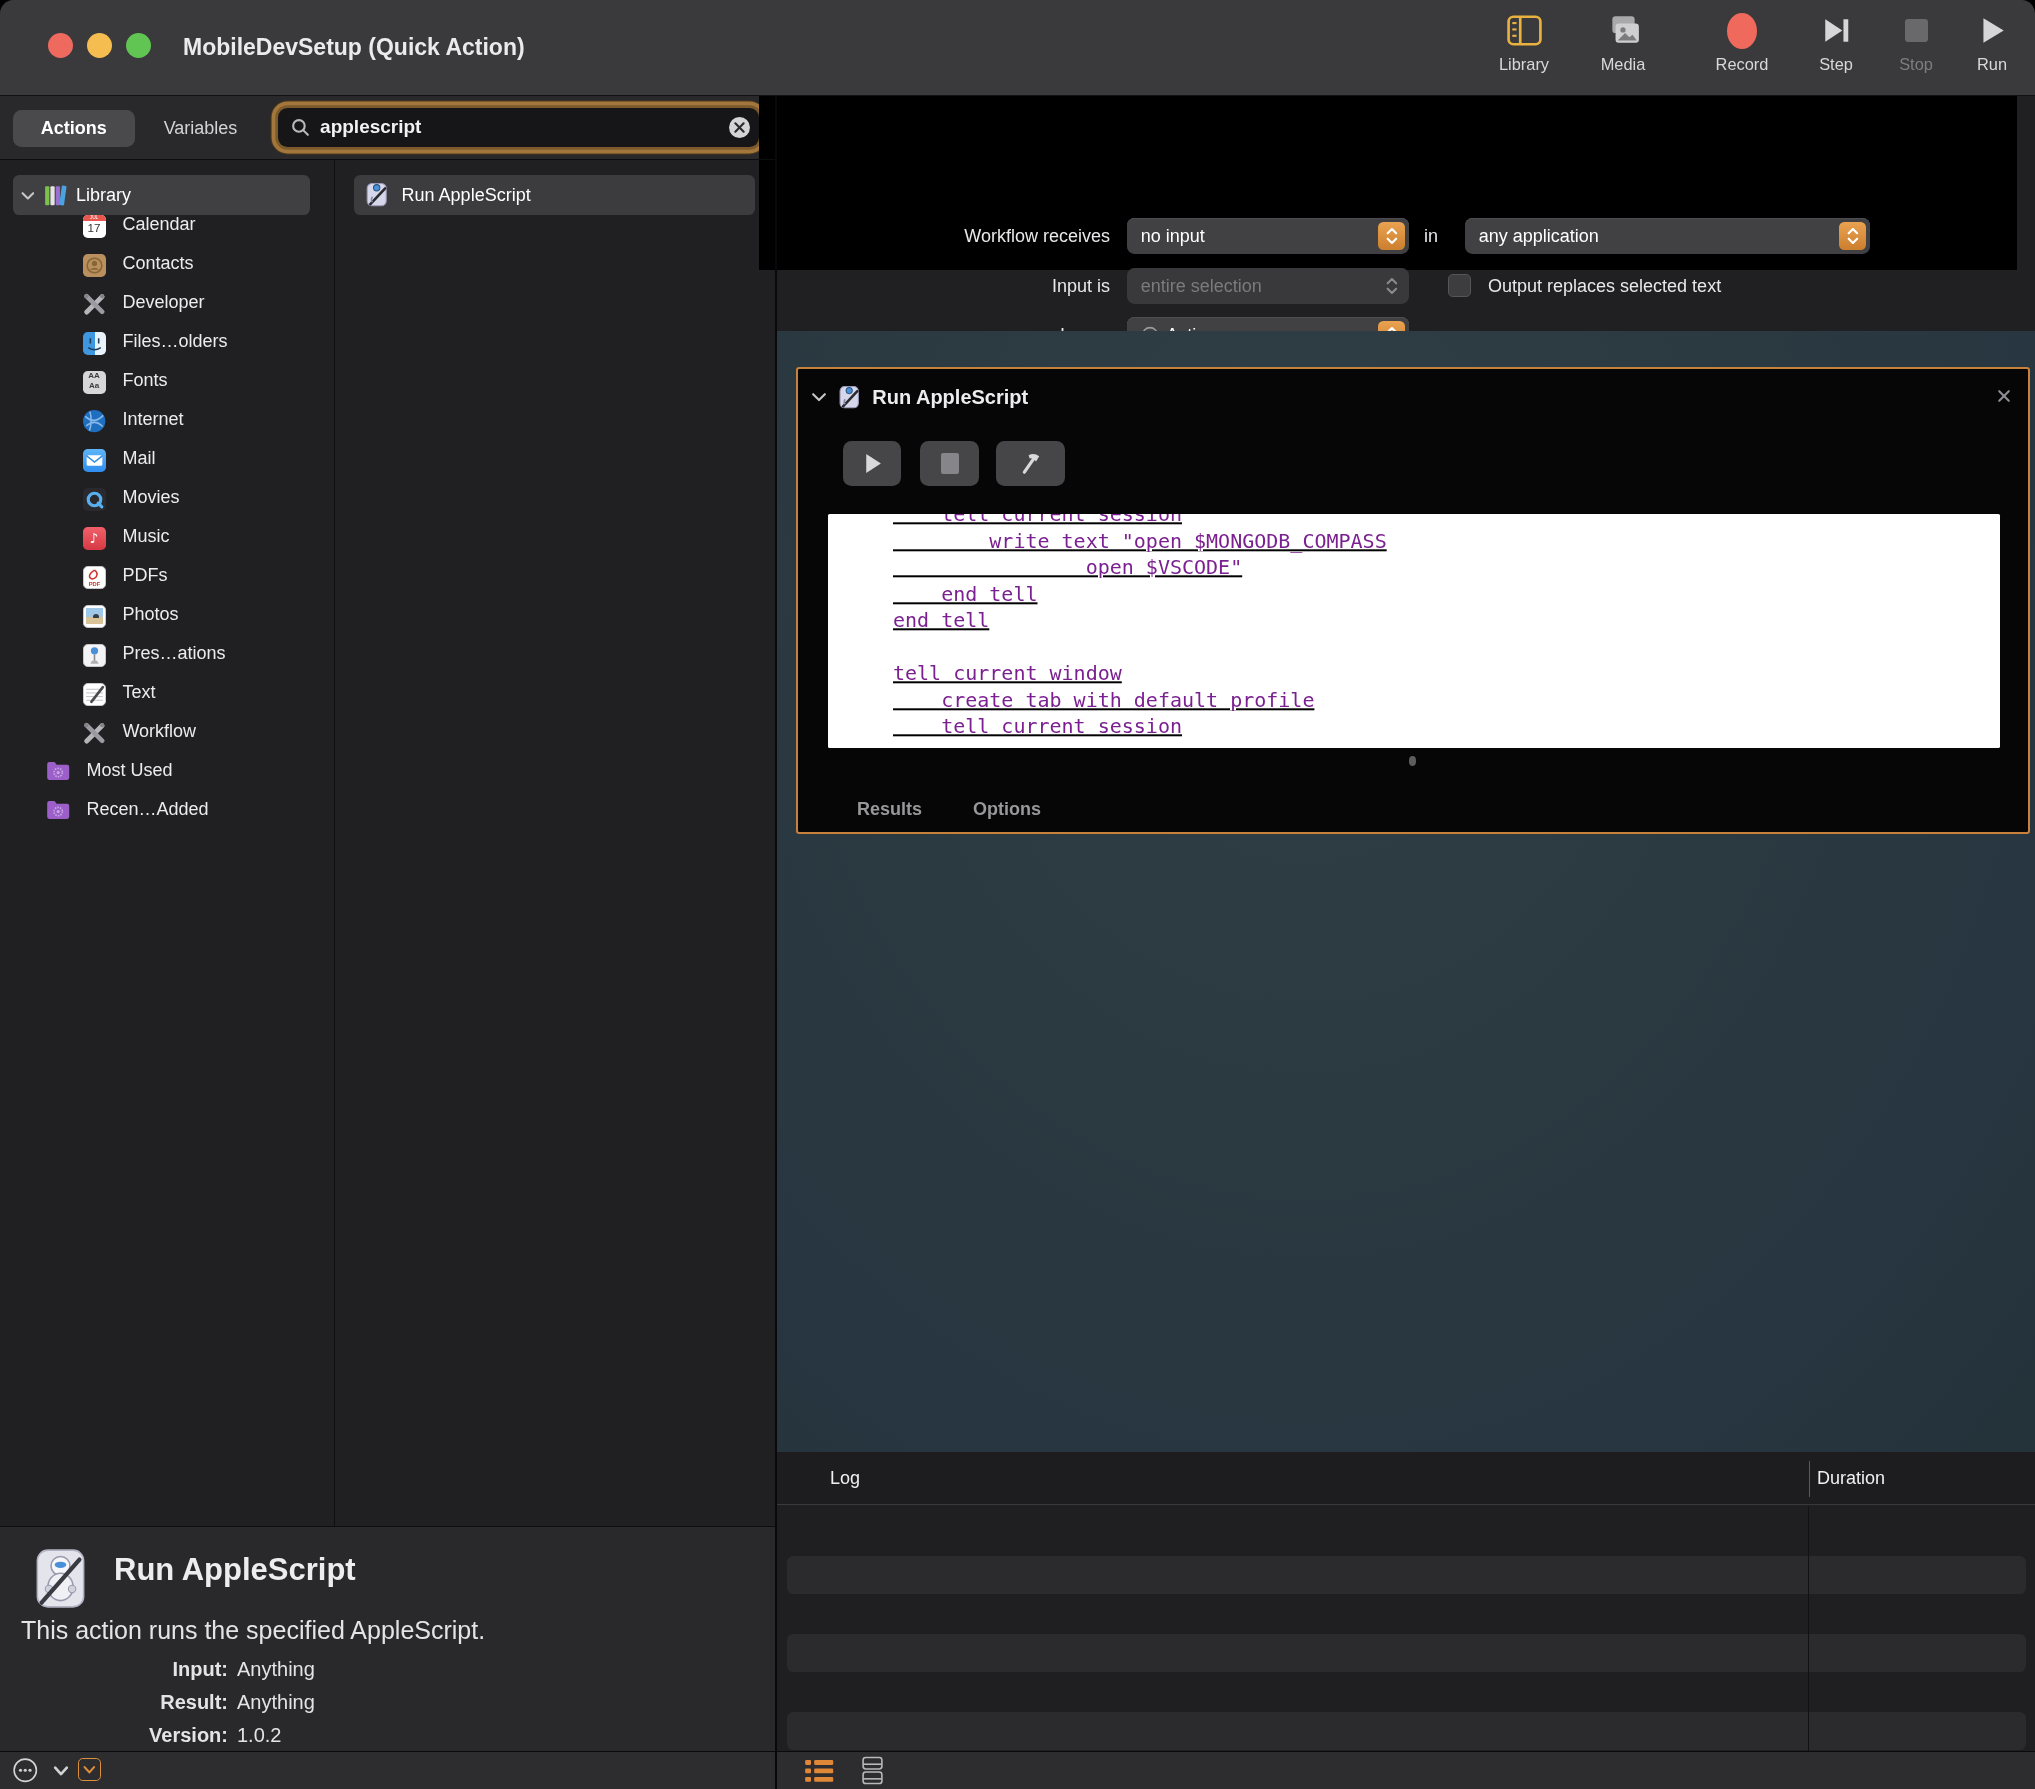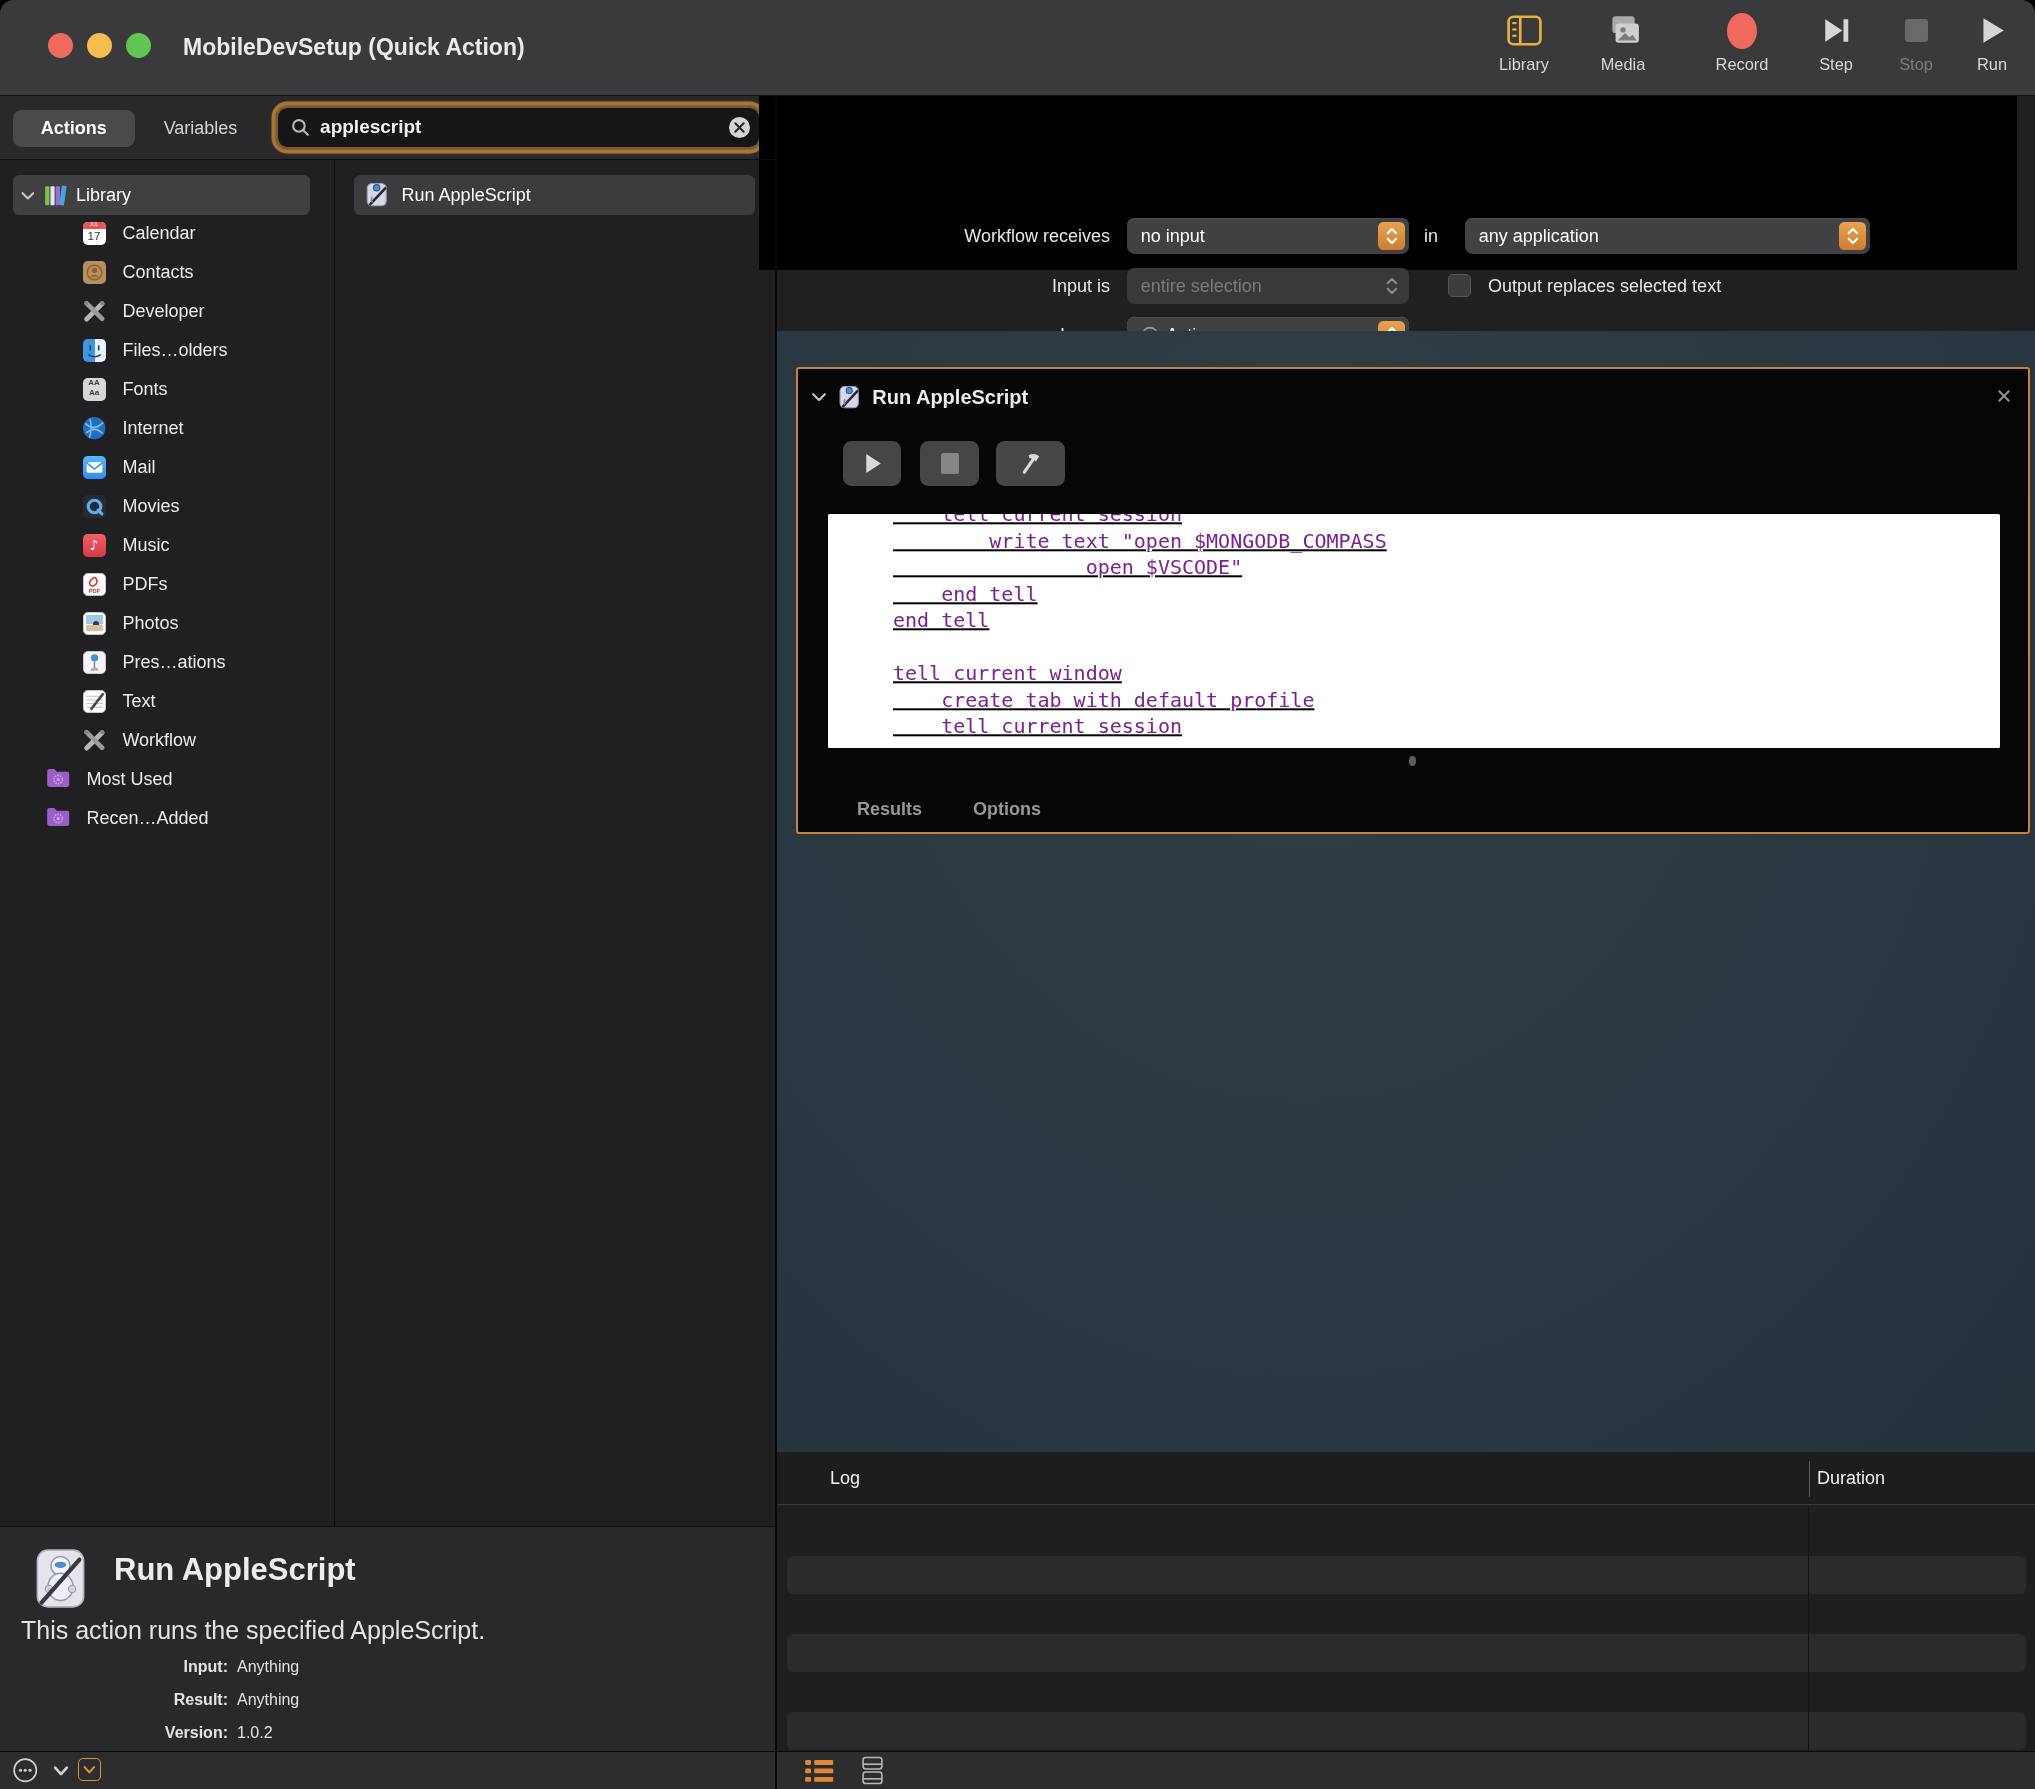--- a/index.html
+++ b/index.html
@@ -32,21 +32,21 @@
           font-family:"Liberation Sans",sans-serif;flex:1;margin-left:7.4px;}
   .sep-h1{left:0;top:159px;width:775px;height:1.1px;background:#0e0e10;}
   .sep-v1{left:334px;top:159px;width:1.1px;height:1367px;background:#0e0e10;}
   .sep-v2{left:775px;top:96px;width:1.6px;height:1693px;background:#09090b;}
 
   
   .sidebar{left:0;top:160px;width:334px;height:1366px;background:#202022;}
   .librow{left:13.3px;top:15px;width:297px;height:40px;background:#404043;border-radius:6.4px;
           display:flex;align-items:center;padding-left:7.4px;box-sizing:border-box;gap:8.5px;color:#fff;font-size:18px;}
   .sitems{left:0;top:54px;width:334px;}
-  .srow{height:39px;display:flex;align-items:center;gap:16px;color:#ececee;font-size:18px;}
+  .srow{height:39px;display:flex;gap:16px;color:#ececee;font-size:18px;}
   .srow.cat{padding-left:82px;}
   .srow.fold{padding-left:46px;}
   .sicon{width:24.4px;height:24.4px;flex:0 0 24.4px;position:relative;}
 
   
   .actcol{left:335px;top:160px;width:440px;height:1366px;background:#202022;}
   .actrow{left:19px;top:15px;width:401px;height:40px;background:#3c3c3e;border-radius:6.4px;
           display:flex;align-items:center;gap:12.7px;padding-left:9.5px;box-sizing:border-box;color:#fff;font-size:18px;}
 
   
@@ -82,21 +82,21 @@
   .loghead .d{position:absolute;left:1040px;line-height:53px;font-size:18px;color:#f0f0f1;}
   .loghead .tick{position:absolute;left:1032px;top:8.5px;width:1.1px;height:36px;background:#59595c;}
   .logrows{left:777px;top:1506px;width:1258px;height:245px;background:#1f1f21;overflow:hidden;}
   .stripe{position:absolute;left:9.5px;width:1239px;height:38px;background:#2b2b2d;border-radius:6.4px;}
   .durline{left:1808px;top:1506px;width:1.1px;height:245px;background:#121214;}
 
   
   .descpanel{left:0;top:1526px;width:775px;height:225px;background:#29292b;border-top:1.1px solid #0e0e10;box-sizing:border-box;}
   .dtitle{left:114px;top:25.4px;font-size:31px;font-weight:700;color:#ededef;}
   .dbody{left:21px;top:89px;font-size:25px;color:#e4e4e6;}
-  .drow{position:absolute;left:0;width:530px;height:32px;font-size:16px;color:#e4e4e6;}
+  .drow{position:absolute;left:0;width:530px;height:32px;font-size:20px;color:#e4e4e6;}
   .drow .k{position:absolute;left:21px;width:207px;text-align:right;font-weight:700;}
   .drow .v{position:absolute;left:237px;}
 
   
   .bbar{top:1751px;height:38px;background:#2d2d2f;border-top:1.1px solid #0a0a0c;box-sizing:border-box;}
   .bbar.left{left:0;width:775px;}
   .bbar.right{left:777px;width:1258px;}
   .obox{left:78px;top:6.4px;width:23px;height:23px;border:1.6px solid #de8f3c;border-radius:4.8px;box-sizing:border-box;
         display:flex;align-items:center;justify-content:center;}
 

